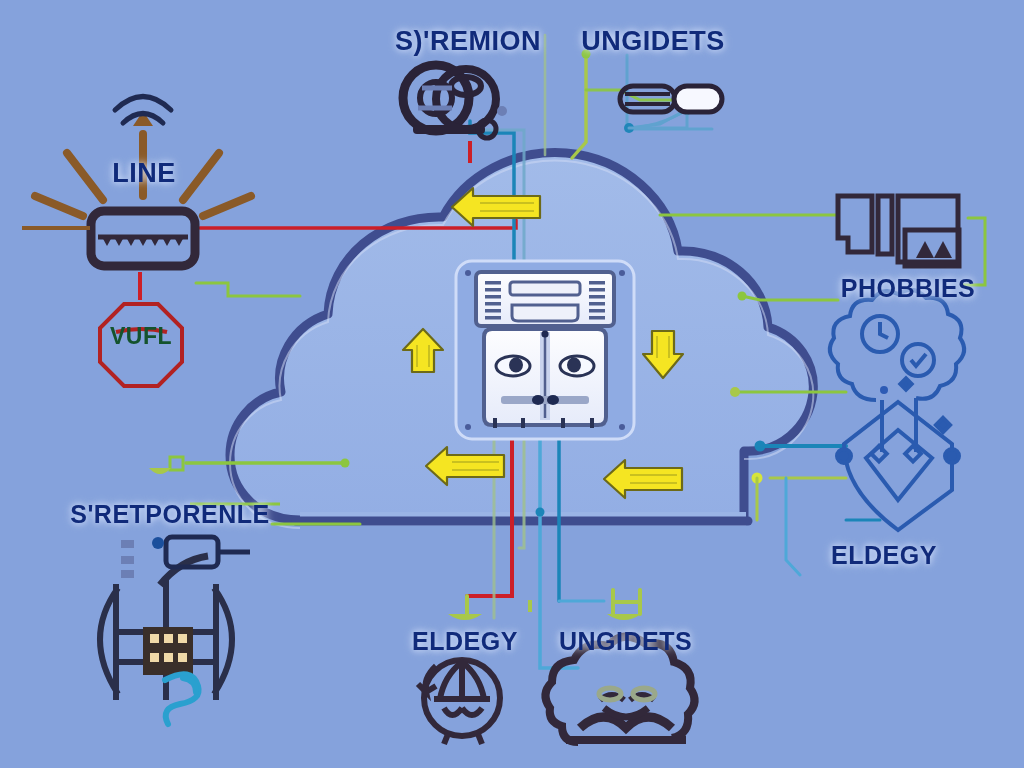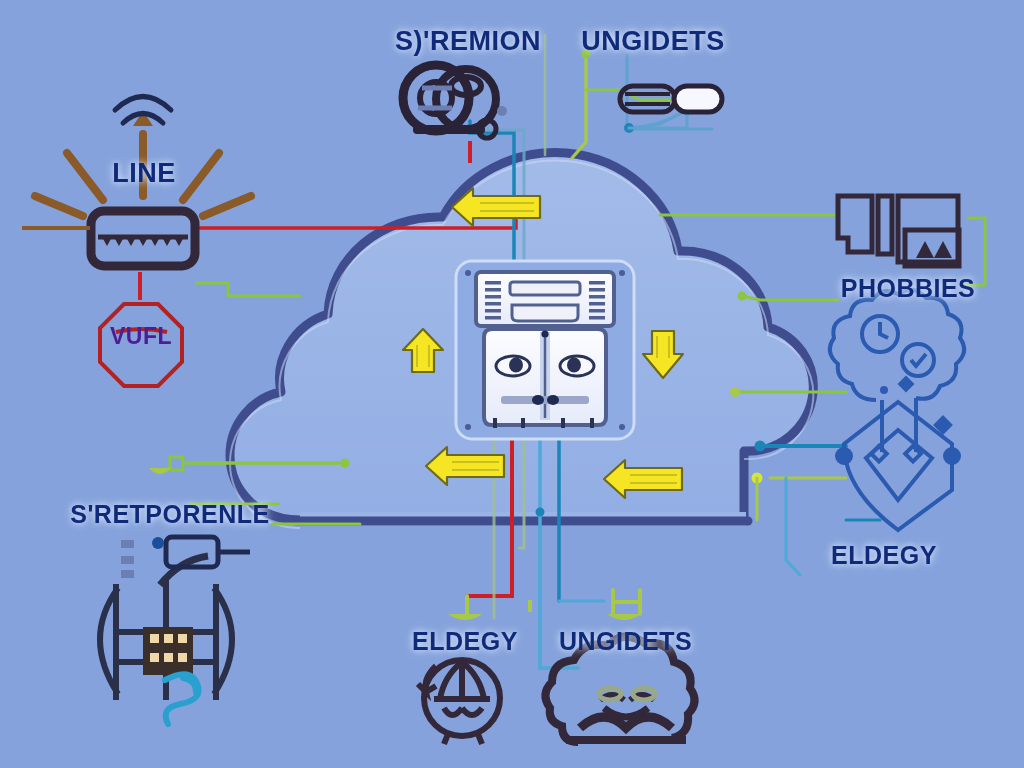--- a/index.html
+++ b/index.html
@@ -362,21 +362,21 @@
       <path d="M530 600 L530 612" stroke="#a8c84a" stroke-width="4"></path>
     </g>
   </svg>
 
   <div class="lbl big" style="left:338px; top:26px; width:260px;">S)'REMION</div>
 
   <div class="lbl big" style="left:523px; top:26px; width:260px;">UNGIDETS</div>
 
   <div class="lbl big" style="left:84px; top:158px; width:120px;">LINE</div>
 
-  <div class="lbl sm" style="left:101px; top:323px; width:80px; color:#4c1d95; text-shadow:none;">VUFL</div>
+  <div class="lbl sm" style="left:101px; top:323px; width:80px; color:#14532d; text-shadow:none;">VUFL</div>
 
   <div class="lbl mid" style="left:778px; top:274px; width:260px;">PHOBBIES</div>
 
   <div class="lbl mid two-line" style="left:754px; top:512px; width:260px;">
     <br>
     <span>ELDEGY</span>
   </div>
 
   <div class="lbl mid" style="left:40px; top:500px; width:260px;">S'RETPORENLE</div>
 

